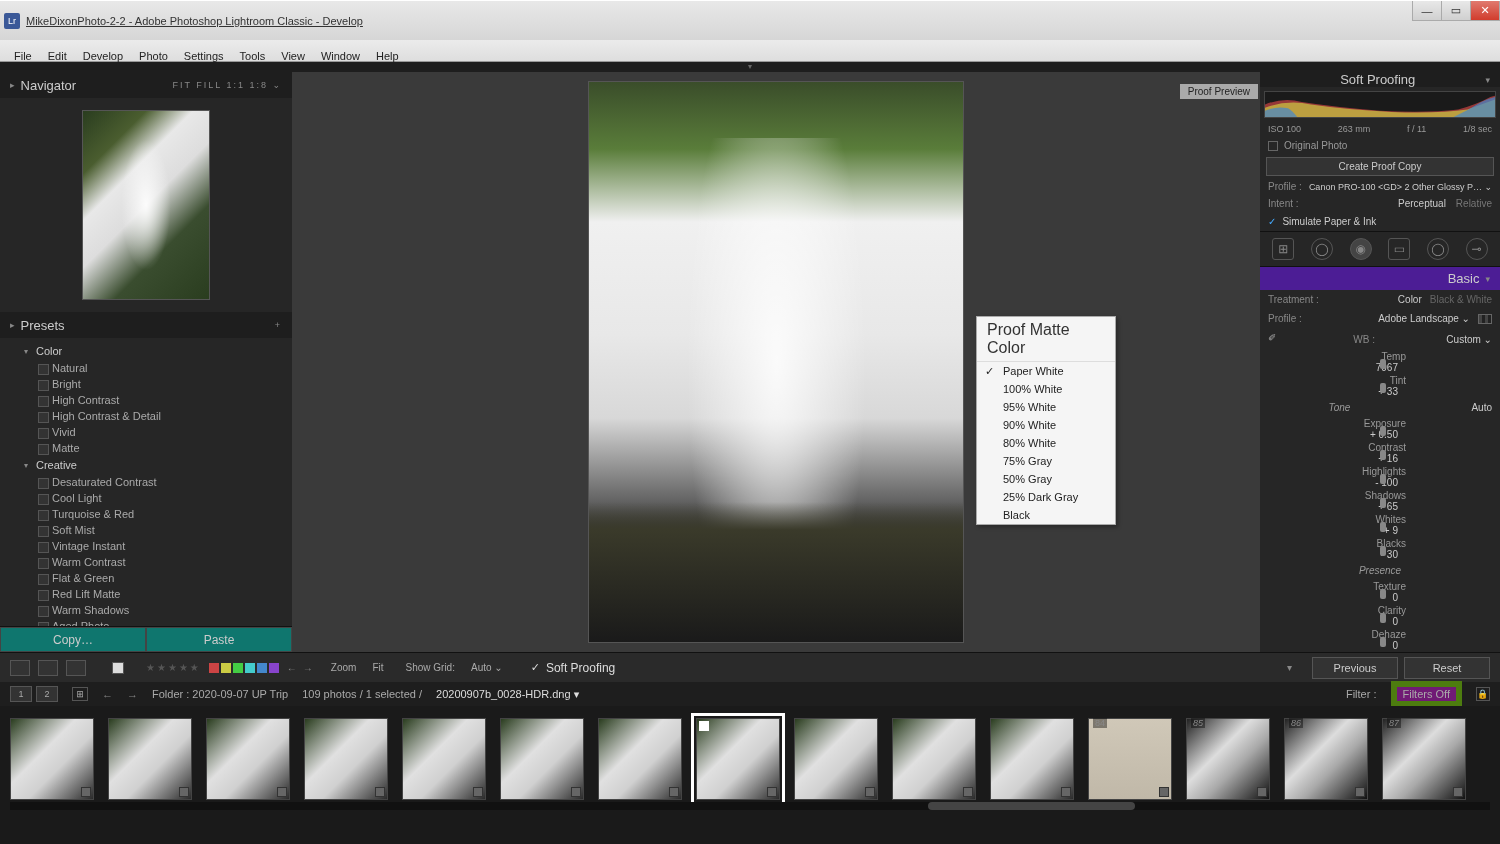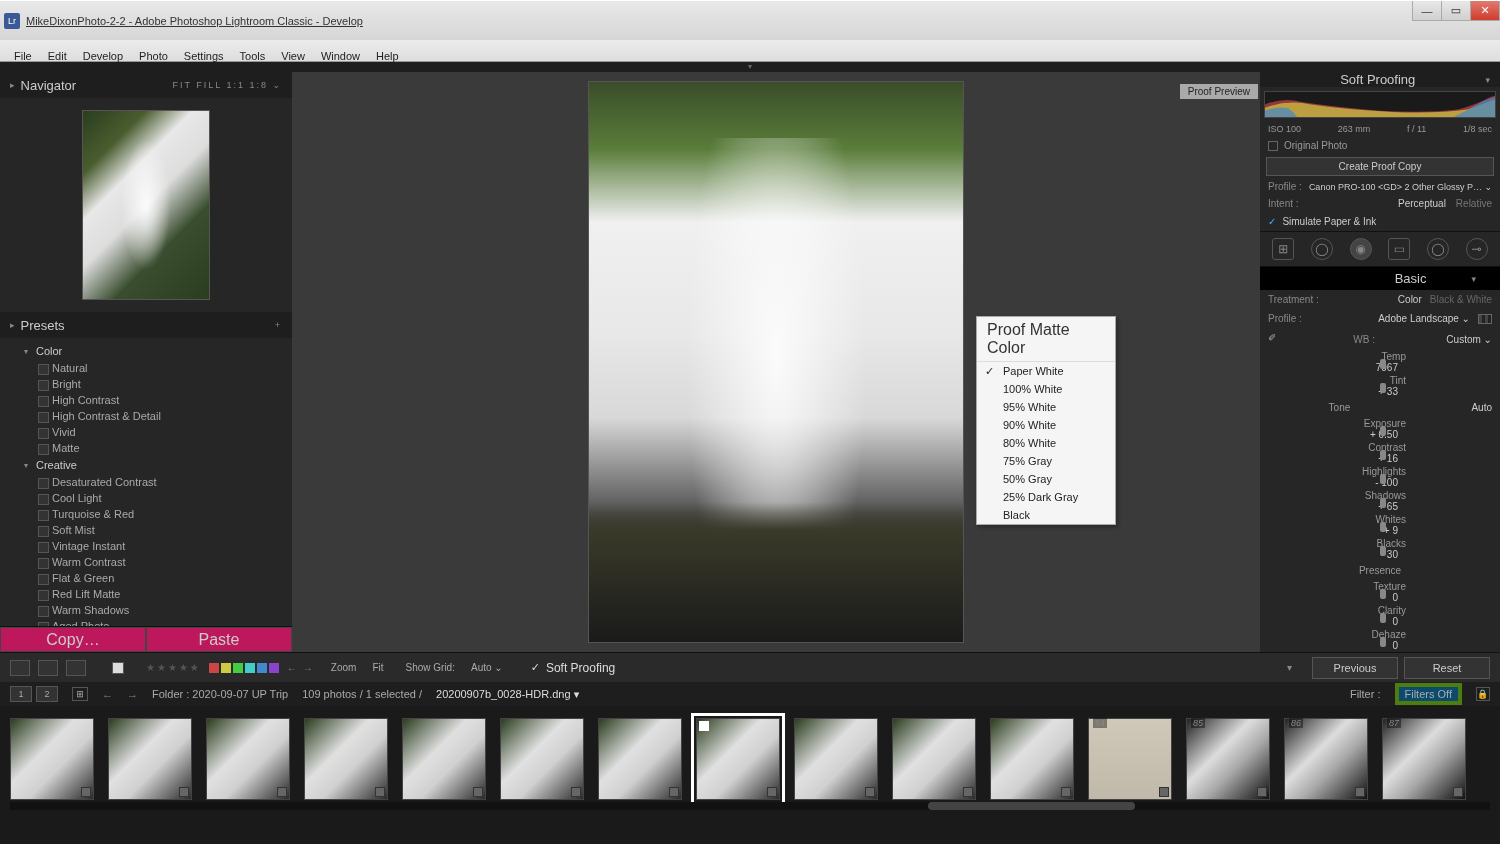--- a/index.html
+++ b/index.html
@@ -38,21 +38,21 @@
 
 
 .tree { flex: 1; font-size: 11px; color: #ccc; overflow-y: auto; padding: 4px 0; }
 .tree-group { padding: 3px 10px 3px 36px; position: relative; }
 .tree-group::before { content: '▾'; position: absolute; left: 24px; font-size: 8px; color: #888; top: 5px; }
 .tree-item { padding: 2px 10px 2px 52px; position: relative; color: #aaa; }
 .tree-item::before { content: ''; position: absolute; left: 38px; top: 4px; width: 9px; height: 9px; border: 1px solid #555; background: #333; }
 
 
 .copy-paste { display: flex; height: 26px; border-top: 1px solid #111; }
-.copy-paste button { flex: 1; background: #be185d; border: 1px solid #444; color: #ccc; font-size: 16px; }
+.copy-paste button { flex: 1; background: #0f766e; border: 1px solid #444; color: #ccc; font-size: 12px; }
 
 
 .main-image { width: 376px; height: 562px; background: linear-gradient(180deg,#3a4d2a 0%, #5a7d3a 12%, #f0f0f0 25%, #e8e8e8 45%, #d8d8d8 60%, #3a3a3a 80%, #2a2a2a 100%); border: 1px solid #555; position: relative; overflow: hidden; }
 .main-image::before{content:'';position:absolute;left:25%;top:10%;width:50%;height:80%;background:radial-gradient(ellipse 80% 120%, rgba(255,255,255,0.85), transparent 60%);}
 .main-image::after{content:'';position:absolute;left:0;right:0;bottom:0;height:25%;background:linear-gradient(0deg,#1a1a1a,#3a3a2a 80%, transparent);}
 .proof-preview-badge { position: absolute; top: 12px; right: 2px; background: #aaa; color: #222; font-size: 10px; padding: 2px 8px; }
 
 
 .context-menu { position: absolute; left: 976px; top: 316px; width: 140px; background: #f5f5f5; border: 1px solid #aaa; font-size: 11px; color: #222; box-shadow: 2px 2px 4px rgba(0,0,0,0.3); }
 .context-menu .cm-title { padding: 4px 10px; font-size: 16px; color: #333; border-bottom: 1px solid #ddd; }
@@ -76,21 +76,21 @@
 .intent-row .opt { margin-left: auto; color: #ccc; }
 .intent-row .opt2 { margin-left: 10px; color: #777; }
 .sim-row { padding: 4px 8px; font-size: 10px; color: #ccc; display: flex; align-items: center; gap: 6px; }
 .sim-row .chk { color: #4af; }
 
 .tool-strip { display: flex; justify-content: space-around; padding: 6px 4px; border-top: 1px solid #111; border-bottom: 1px solid #111; }
 .tool-strip .tool { width: 22px; height: 22px; border: 1px solid #555; border-radius: 50%; display: flex; align-items: center; justify-content: center; font-size: 12px; color: #888; }
 .tool-strip .tool.sq { border-radius: 3px; }
 .tool-strip .tool.active { background: #444; }
 
-.basic-header { padding: 4px 24px; text-align: right; color: #ccc; font-size: 13px; background: #000000; display: flex; align-items: center; gap: 39px; }
+.basic-header { padding: 4px 10px; text-align: right; color: #ccc; font-size: 13px; background: #4c1d95; display: flex; align-items: center; }
 .basic-header .tri { margin-left: 6px; font-size: 9px; color: #888; }
 .basic-header span:first-child { margin-left: auto; }
 
 .treatment-row { display: flex; padding: 4px 8px; font-size: 10px; color: #888; }
 .treatment-row .act { margin-left: auto; color: #ccc; }
 .treatment-row .inact { margin-left: 8px; color: #666; }
 
 .profile-row { display: flex; padding: 4px 8px; font-size: 10px; align-items: center; }
 .profile-row .k { color: #888; }
 .profile-row .v { margin-left: auto; color: #ccc; }
@@ -104,21 +104,21 @@
 .slider-row { display: flex; align-items: center; padding: 1px 8px; font-size: 10px; flex-direction: column; }
 .slider-row .lbl { width: 52px; text-align: right; color: #999; }
 .slider-row .track { flex: 1; height: 4px; background: #333; margin: 0 6px; position: relative; border-radius: 2px; }
 .slider-row .track .knob { position: absolute; top: -3px; width: 6px; height: 10px; background: #888; border-radius: 2px; }
 .slider-row .val { width: 36px; text-align: right; color: #ccc; }
 .slider-row.temp .track { background: linear-gradient(90deg,#4488cc,#aaaa66,#ccaa44); }
 .slider-row.tint .track { background: linear-gradient(90deg,#44aa44,#888,#cc44cc); }
 
 .section-label { display: flex; padding: 4px 8px; font-size: 10px; color: #999; }
 .section-label .auto { margin-left: auto; color: #ccc; }
-.section-label .center-lbl { margin: 0 auto; }
+.section-label .center-lbl { margin: 0 auto; font-style: italic; }
 
 
 .secondary-bar { height: 30px; background: #2a2a2a; display: flex; align-items: center; padding: 0 10px; gap: 8px; font-size: 10px; color: #aaa; border-top: 1px solid #111; }
 .secondary-bar .sq { width: 20px; height: 16px; border: 1px solid #555; background: #333; }
 .rating-stars { color: #555; letter-spacing: 2px; }
 .color-swatches { display: flex; gap: 2px; }
 .color-swatches .sw { width: 10px; height: 10px; }
 .nav-arrows { color: #888; display: flex; gap: 6px; }
 .zoom-label { margin-left: 10px; }
 .fit-label { margin-left: 8px; }
@@ -130,21 +130,21 @@
 .prev-reset { display: flex; gap: 6px; margin-left: 12px; }
 .prev-reset button { background: #333; border: 1px solid #555; color: #ccc; font-size: 11px; width: 86px; height: 22px; }
 
 
 .info-bar { height: 24px; background: #1e1e1e; display: flex; align-items: center; padding: 0 10px; font-size: 11px; color: #aaa; gap: 14px; }
 .info-bar .view-toggle { display: flex; gap: 4px; }
 .info-bar .view-toggle .vt { width: 22px; height: 16px; border: 1px solid #555; background: #333; display: flex; align-items: center; justify-content: center; font-size: 9px; }
 .info-bar .arrow { color: #888; }
 .info-bar .filename { color: #ddd; }
 .info-bar .filter { margin-left: auto; }
-.info-bar .filter-sel { border: 4px solid #4d7c0f; padding: 1px 6px; background: #0c4a6e; }
+.info-bar .filter-sel { border: 6px solid #4d7c0f; padding: 1px 6px; background: #701a75; }
 
 
 .filmstrip { height: 106px; background: #1a1a1a; display: flex; align-items: center; padding: 6px 10px; gap: 14px; overflow: hidden; position: relative; }
 .thumb { width: 84px; height: 82px; border: 1px solid #444; background: linear-gradient(135deg,#2a3d1f,#e0e0e0 40%,#d0d0d0 60%,#2a2a2a); position: relative; flex-shrink: 0; }
 .thumb.bw { background: linear-gradient(135deg,#222,#ddd 40%,#aaa 60%,#111); font-style: italic; }
 .thumb.contact { background: linear-gradient(#d0c8b8,#c0b8a8); }
 .thumb.selected { outline: 3px solid #fff; outline-offset: 2px; }
 .thumb .badge { position: absolute; bottom: 2px; right: 2px; width: 10px; height: 10px; background: #666; border: 1px solid #333; }
 .thumb .num { position: absolute; top: -1px; left: 4px; font-size: 9px; color: #888; background: rgba(0,0,0,0.4); padding: 0 2px; }
 .thumb .flag { position: absolute; top: 2px; left: 2px; width: 10px; height: 10px; background: #fff; }

